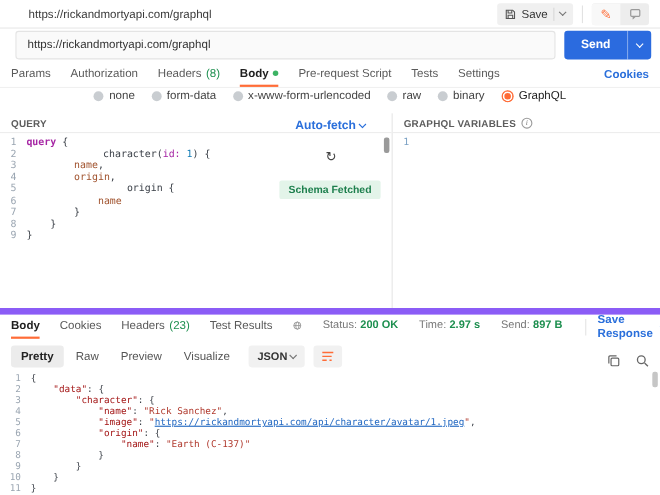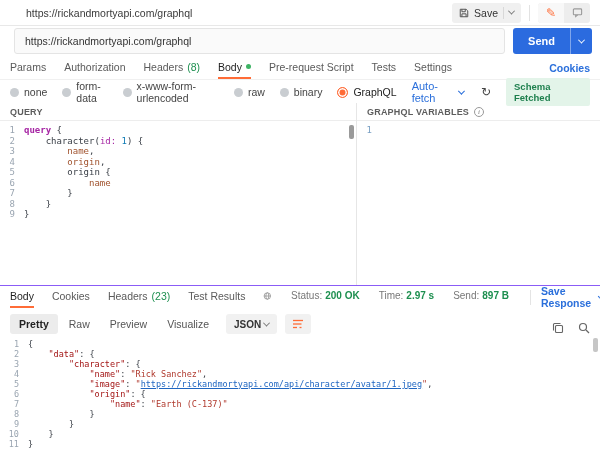--- a/index.html
+++ b/index.html
@@ -37,56 +37,56 @@
   .send-btn { height:26px; margin-left:8px; background:#2b6bdf; color:#fff; border-radius:3px;
     display:flex; align-items:center; font-weight:bold; font-size:11px; cursor:pointer; }
   .send-main { padding:0 15px; }
   .send-chev { border-left:1px solid rgba(255,255,255,.4); align-self:stretch; display:flex; align-items:center; padding:0 8px; }
   .send-chev .chev { margin:0; }
 
   
   .tabs-row { display:flex; align-items:center; padding:0 10px; border-bottom:1px solid #f0f0f0; }
   .req-tabs { height:24px; }
   .tab { margin-right:18px; color:#5a5a5a; font-size:10.5px; height:100%; display:flex; align-items:center; gap:4px; border-bottom:2px solid transparent; cursor:pointer; white-space:nowrap; }
-  .tab.active { color:#1f1f1f; font-weight:normal; border-bottom-color:#ff6c37;align-items:center; }
+  .tab.active { color:#1f1f1f; font-weight:bold; border-bottom-color:#ff6c37;align-items:center; }
   .tab .count { color:#1d8f4f; }
   .tab .dot { width:5px; height:5px; border-radius:50%; background:#3db364; }
   .cookies-link { margin-left:auto; color:#2a6fdb; font-weight:bold; font-size:10.5px; cursor:pointer; }
 
   
-  .body-mode-row { height:22px; display:flex; align-items:center; padding:0 10px; gap:15px; margin-top:1px; }
+  .body-mode-row { height:22px; display:flex; align-items:center; padding:0 10px; gap:15px; margin-top:1px;flex-direction:column; }
   .mode { display:flex; align-items:center; gap:5px; color:#444; font-size:10.5px; cursor:pointer; }
   .radio { width:9px; height:9px; border-radius:50%; background:#c9cdd1; flex:none; }
   .radio.selected { background:#ff6c37; border:1.5px solid #ff6c37; box-shadow: inset 0 0 0 1.5px #fff; width:11px; height:11px; }
   .mode.selected-label { color:#222; }
-  .auto-fetch { color:#2a6fdb; font-weight:normal; display:flex; align-items:center; margin-left:0; cursor:pointer; }
+  .auto-fetch { color:#2a6fdb; font-weight:bold; display:flex; align-items:center; margin-left:0; cursor:pointer; }
   .refresh-icon { color:#444; font-size:12px; margin-left:2px; cursor:pointer; font-family:"DejaVu Sans",sans-serif; }
   .schema-badge { background:#e3f4e9; color:#1d7f4d; font-size:9.5px; font-weight:bold; padding:3px 8px; border-radius:2px; }
 
   
-  .editors { display:flex; height:183px; border-bottom:1px solid #8b5cf6; }
+  .editors { display:flex; height:183px; border-bottom:6px solid #8b5cf6; }
   .editor-panel { display:flex; flex-direction:column; }
   .editor-panel.query { width:357px; border-right:1px solid #e6e6e6; }
   .editor-panel.vars { flex:1; }
   .panel-label { height:18px; display:flex; align-items:center; gap:5px; padding:0 10px;
     font-size:9px; font-weight:bold; color:#5d5d5d; letter-spacing:.2px; border-bottom:1px solid #ededed; }
   .info-circle { width:10px; height:10px; border:1px solid #999; border-radius:50%; color:#777;
     font-size:7px; display:flex; align-items:center; justify-content:center; font-weight:normal; font-family:"Liberation Serif",serif; font-style:italic; }
   .code-area { flex:1; position:relative; padding-top:4px; overflow:hidden;
     font-family:"DejaVu Sans Mono", monospace; }
   .code-line { display:flex; line-height:10.5px; font-size:9px; }
   .ln { width:24px; flex:none; text-align:right; padding-right:9px; color:#9aa5b1; }
   .vars .ln { color:#7aa0c4; }
   .code { white-space:pre; }
   .scroll-thumb { position:absolute; right:2px; top:4px; width:5px; height:14px; background:#9a9a9a; border-radius:2px; }
   .scroll-thumb.light { background:#c6c6c6; }
 
   
   .tk-kw  { color:#a626a4; font-weight:bold; }
-  .tk-fld { color:#3b4048; }
+  .tk-fld { color:#3b4048;margin-left:48px; }
   .tk-arg { color:#a626a4; }
   .tk-num { color:#0f7bb5; }
   .tk-pun { color:#3b4048; }
   .tk-leaf{ color:#a0522d; }
   .tk-key { color:#a31515; }
   .tk-str { color:#b03a2e; }
   .tk-lnk { color:#1f66c1; text-decoration:underline; }
 
   
   .resp-tabs { height:22px; border-bottom:none; }

